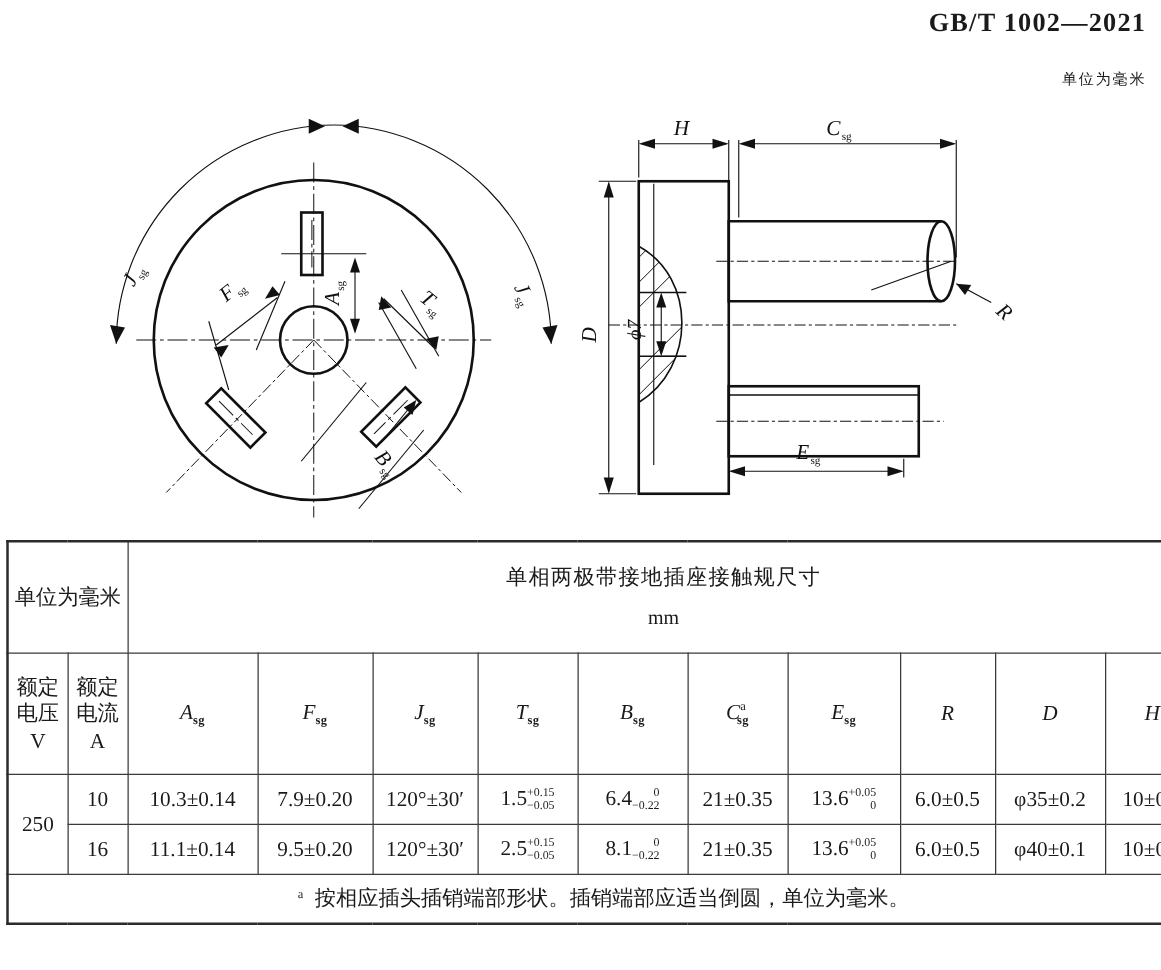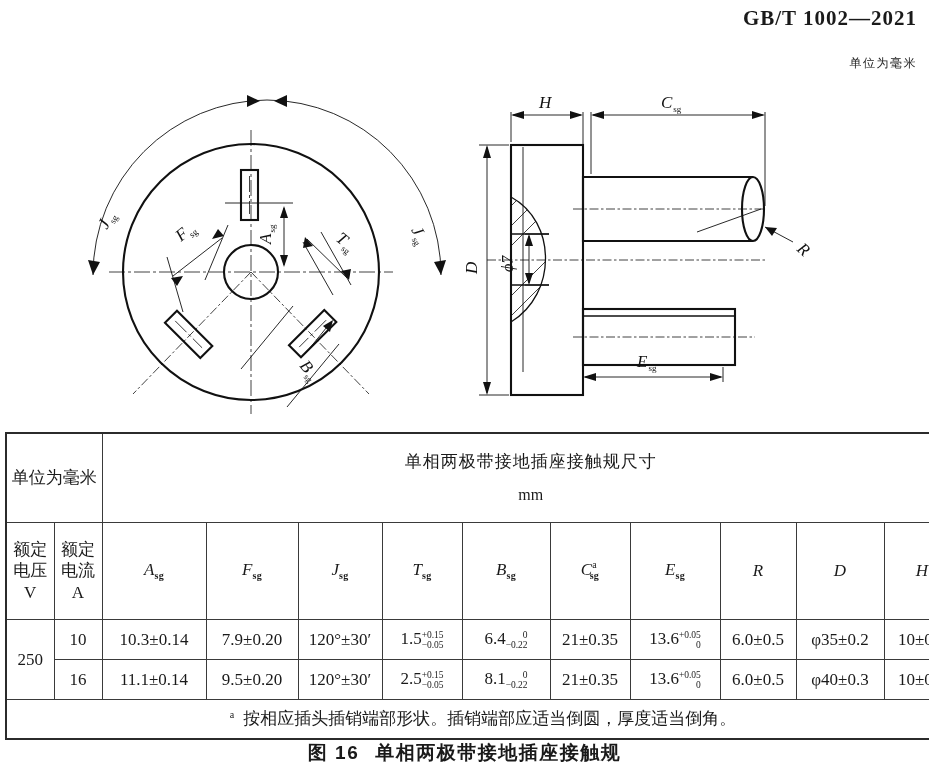--- a/index.html
+++ b/index.html
@@ -433,30 +433,27 @@
           <span>2.5</span><span class="tol"><span>+0.15</span><span>−0.05</span></span>
         </td>
         <td>
           <span>8.1</span><span class="tol"><span>0</span><span>−0.22</span></span>
         </td>
         <td>21±0.35</td>
         <td>
           <span>13.6</span><span class="tol"><span>+0.05</span><span>0</span></span>
         </td>
         <td>6.0±0.5</td>
-        <td>φ40±0.3</td>
+        <td>φ40±0.1</td>
         <td>10±0.2</td>
       </tr>
 
       <tr class="note-row">
         <td colspan="12">
-          <sup>a</sup><span>按相应插头插销端部形状。插销端部应适当倒圆，厚度适当倒角。</span>
+          <sup>a</sup><span>按相应插头插销端部形状。插销端部应适当倒圆，单位为毫米。</span>
         </td>
       </tr>
     </tbody>
       </table>
   </div>
 
-  <div class="caption">
-    <span>图 16</span><span class="gap"></span><span>单相两极带接地插座接触规</span>
-  </div>
 
 </div>
 
 </body></html>

